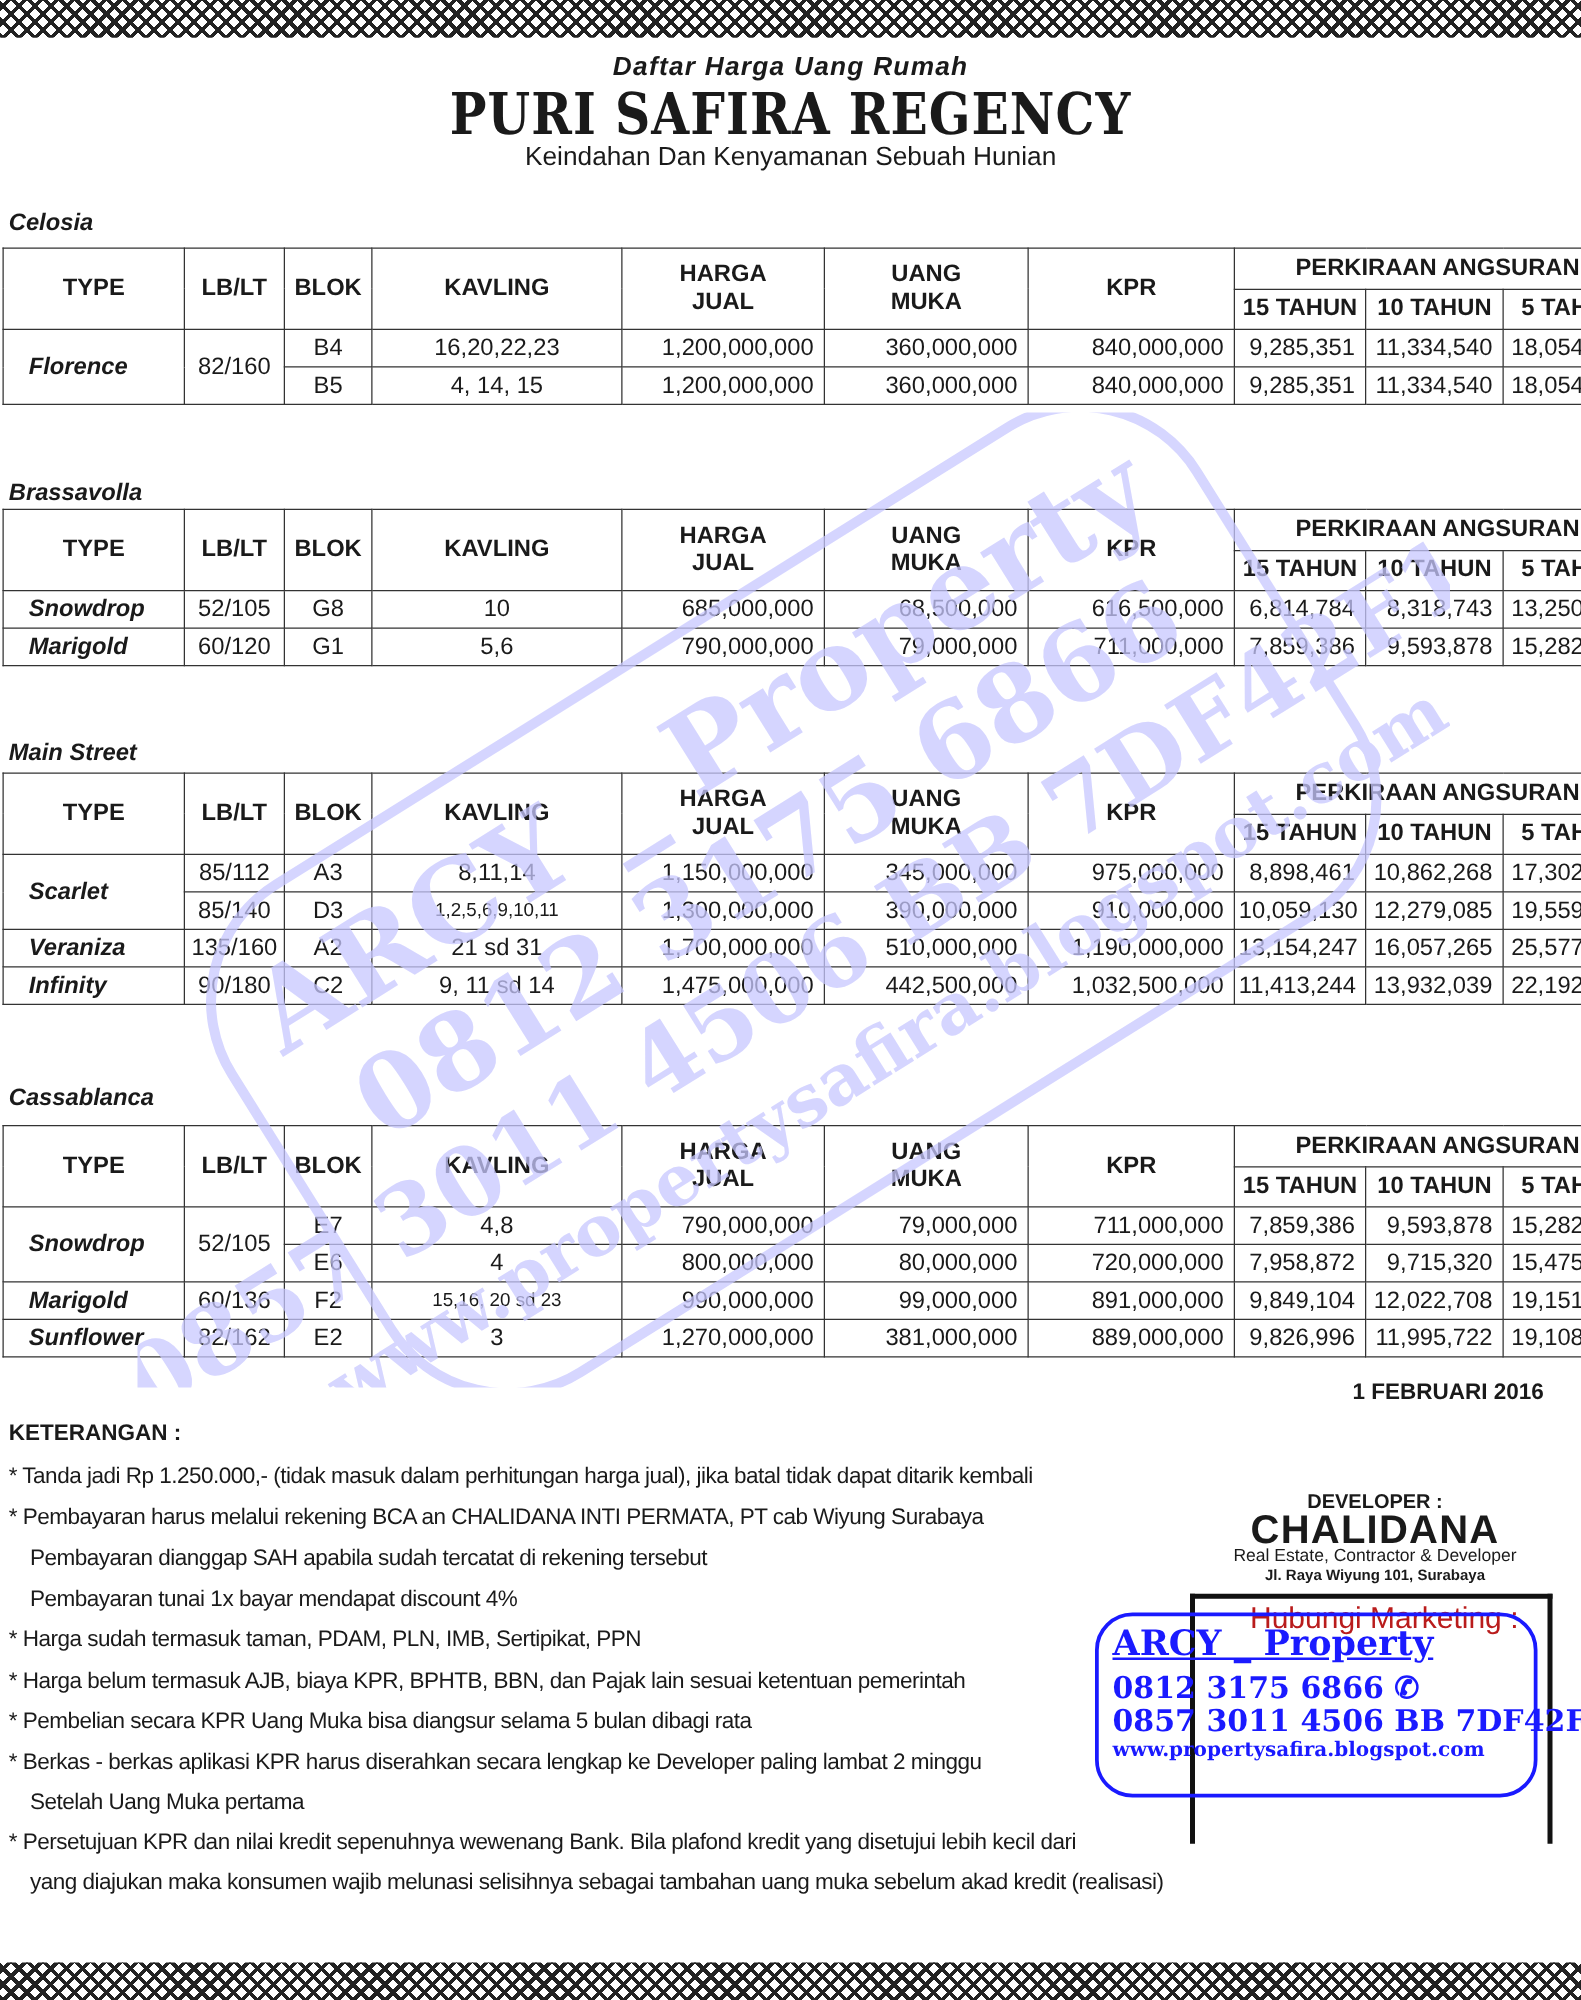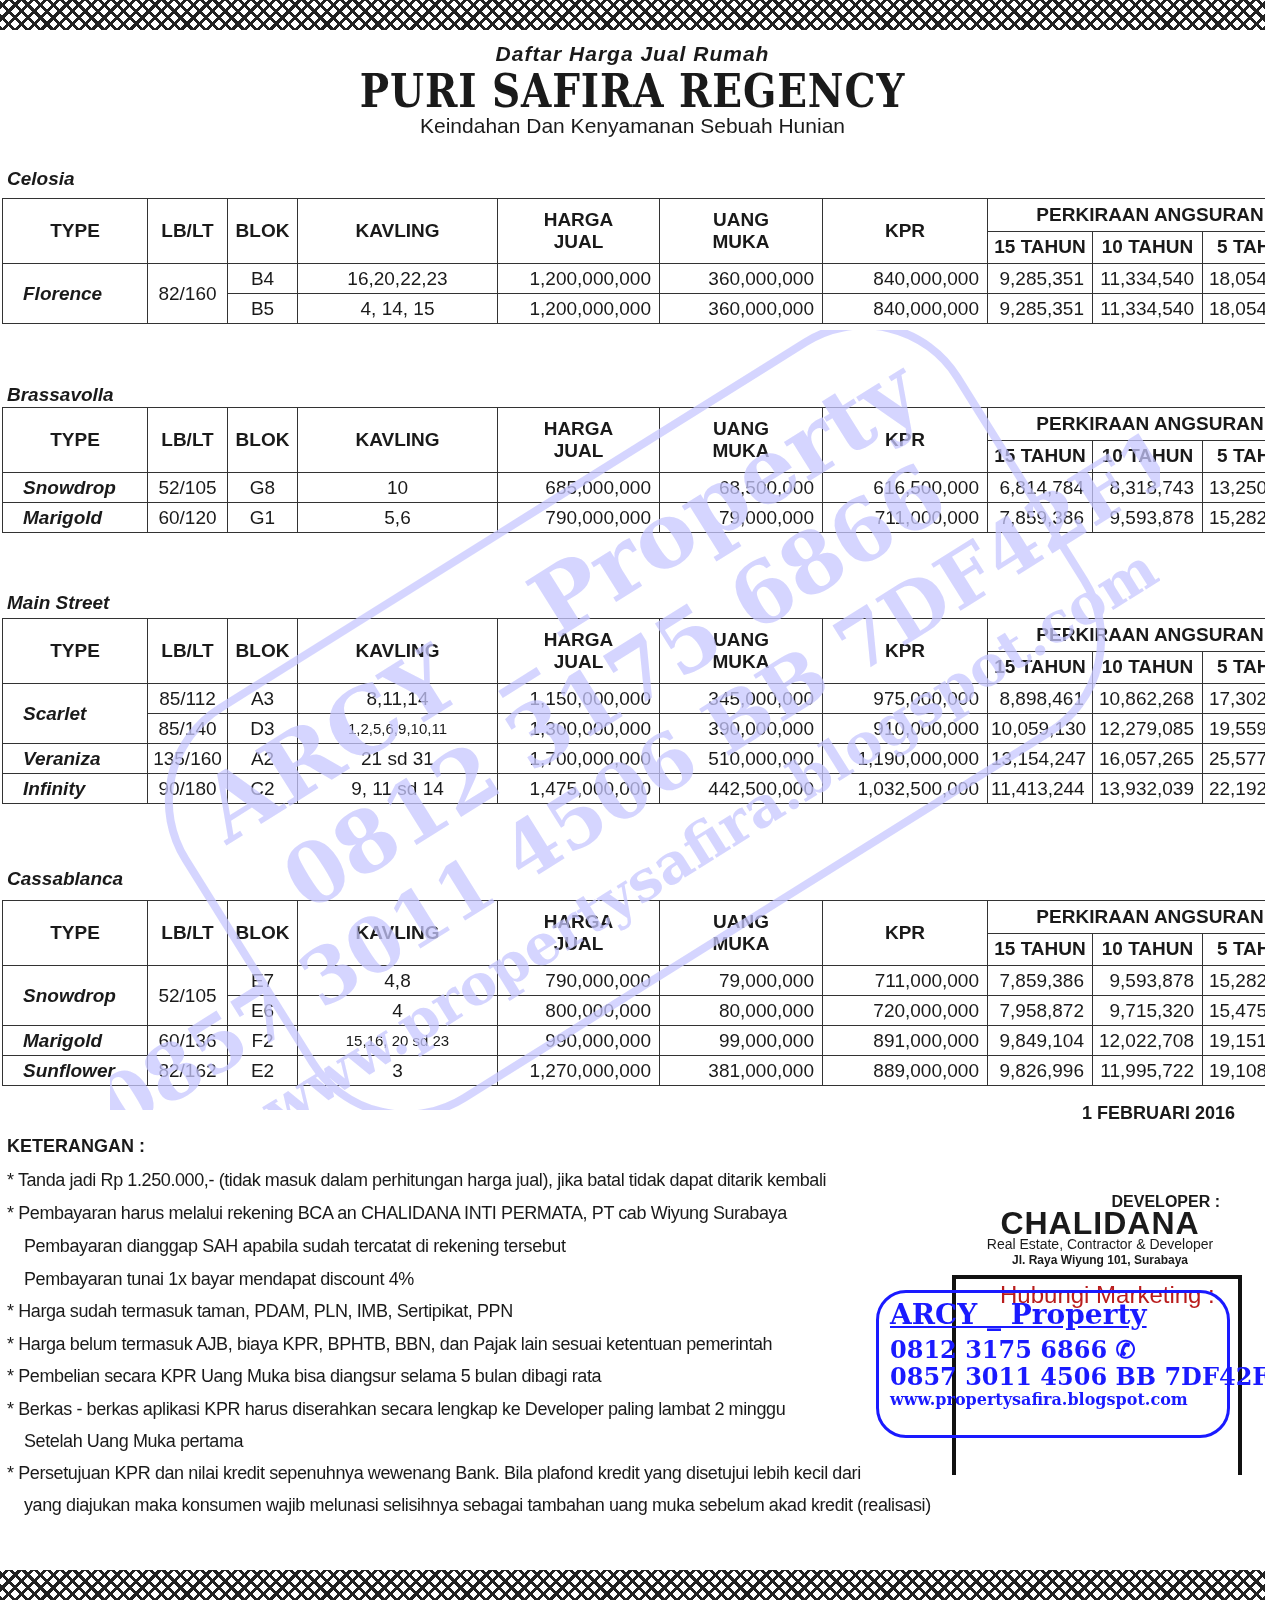--- a/index.html
+++ b/index.html
@@ -28,41 +28,41 @@
   col.w-type { width:145px; } col.w-lblt { width:80px; } col.w-blok { width:70px; }
   col.w-kav { width:200px; } col.w-harga { width:162px; } col.w-um { width:163px; }
   col.w-kpr { width:165px; } col.w-15 { width:105px; } col.w-10 { width:110px; } col.w-5 { width:110px; }
 
   .date { position:absolute; right:30px; top:1103px; font-size:18px; font-weight:bold; }
   .notes-title { position:absolute; left:7px; top:1136px; font-size:18px; font-weight:bold; }
   .note { position:absolute; left:7px; font-size:18px; white-space:nowrap; letter-spacing:-0.4px; }
   .note.indent { left:24px; }
 
   .dev { position:absolute; left:980px; width:240px; text-align:center; }
-  .dev-label { top:1193px; font-size:16px; font-weight:bold;text-align:right; }
+  .dev-label { top:1193px; font-size:16px; font-weight:bold; }
   .dev-name { top:1205px; font-size:32px; font-weight:bold; letter-spacing:1px; }
   .dev-desc { top:1236px; font-size:14px; }
   .dev-addr { top:1253px; font-size:12px; font-weight:bold; }
   .mkt-box { position:absolute; left:952px; top:1275px; width:282px; height:196px; border:4px solid #111; border-bottom:none; }
   .mkt-label { position:absolute; left:1000px; top:1281px; font-size:24px; color:#b91c1c; }
   .stamp { position:absolute; left:876px; top:1290px; width:348px; height:142px; border:3px solid #1a1aff; border-radius:30px; }
   .stamp-line { position:absolute; left:890px; color:#1a1aff; font-family:"DejaVu Serif", serif; font-weight:bold; white-space:nowrap; }
   .s1 { top:1298px; font-size:28px; text-decoration:underline; }
   .s2 { top:1335px; font-size:24px; }
   .s3 { top:1362px; font-size:24px; }
   .s4 { top:1390px; font-size:16px; }
 
   .watermark { position:absolute; left:110px; top:330px; width:1050px; height:780px; pointer-events:none; }
 </style>
 </head>
 <body>
 
 <div class="border-band top"></div>
 
-<div class="hdr hdr-sub">Daftar Harga Jual Rumah</div>
+<div class="hdr hdr-sub">Daftar Harga Uang Rumah</div>
 <div class="hdr hdr-title">PURI SAFIRA REGENCY</div>
 <div class="hdr hdr-tag">Keindahan Dan Kenyamanan Sebuah Hunian</div>
 
 <div class="section-title" style="top:168px">Celosia</div>
 <table class="price" style="top:198px">
   <colgroup>
       <col class="w-type">
       <col class="w-lblt">
       <col class="w-blok">
       <col class="w-kav">

